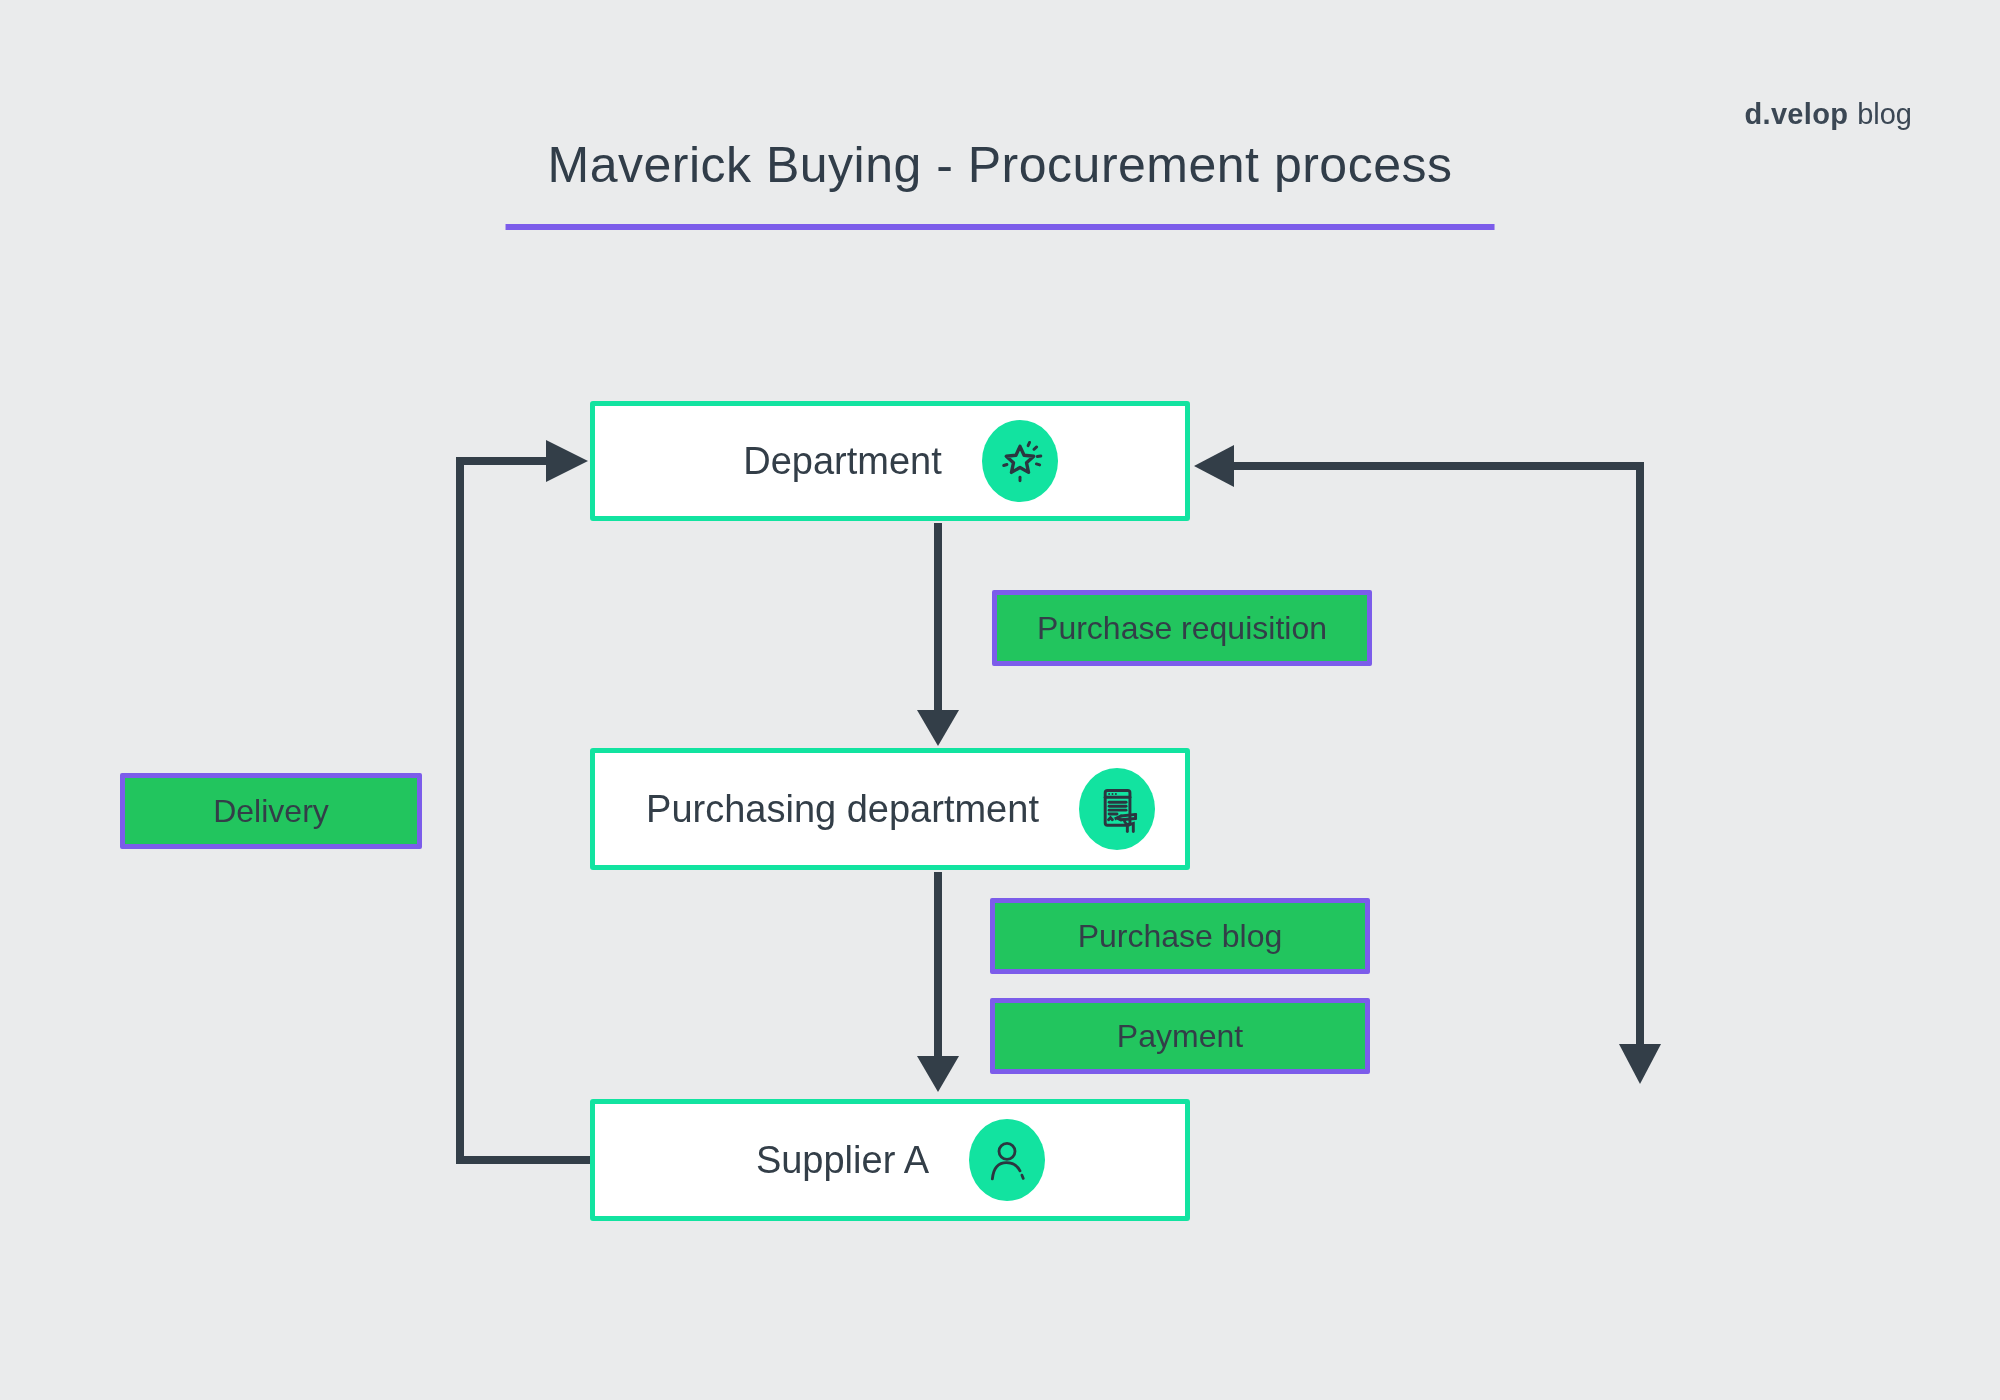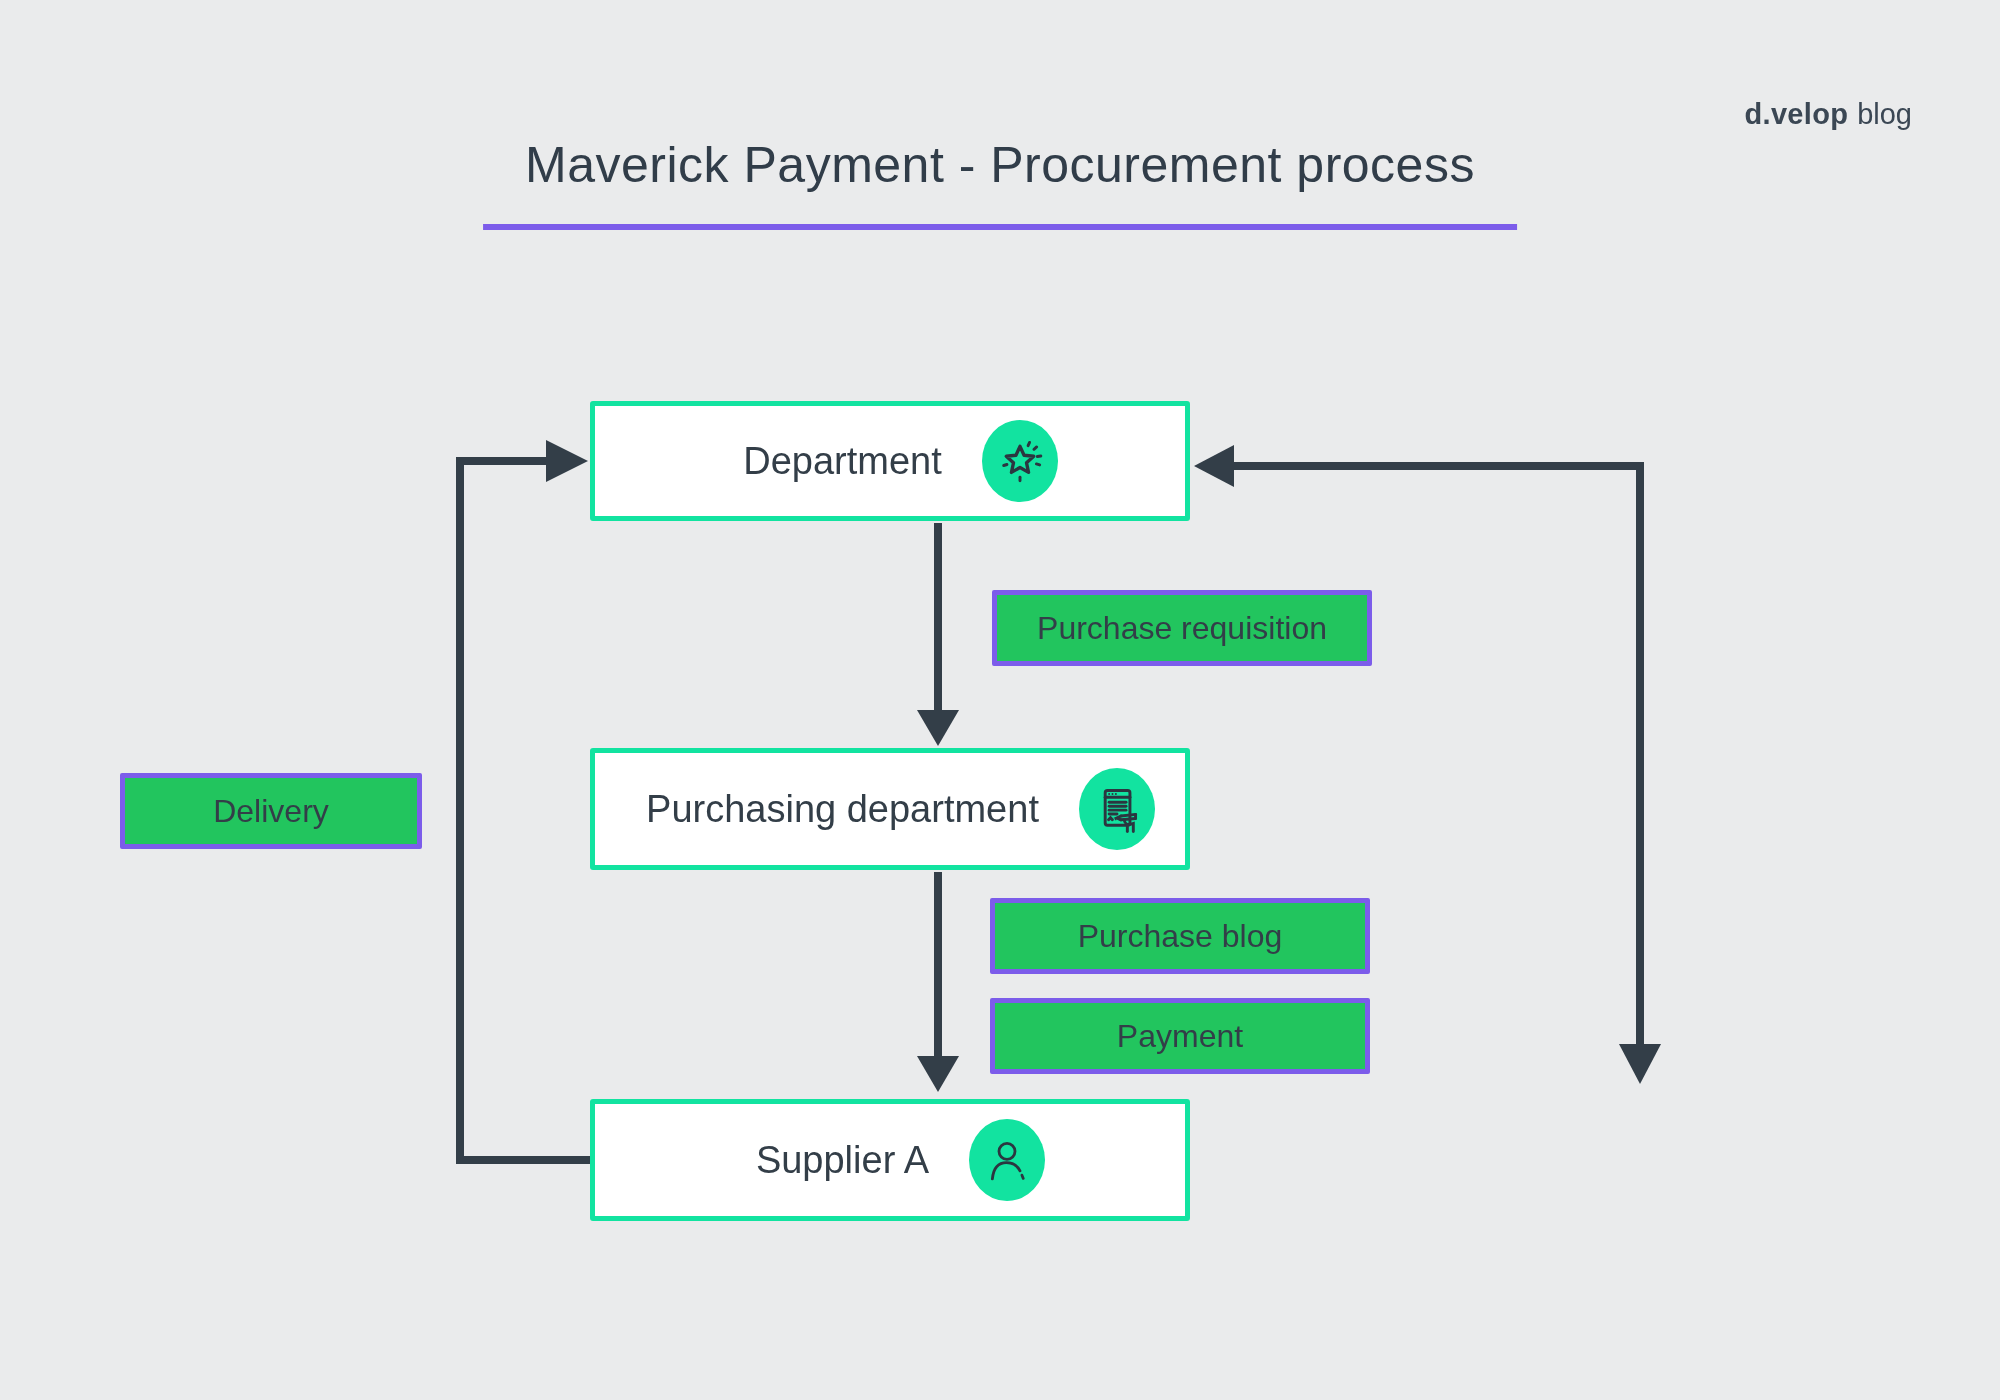--- a/index.html
+++ b/index.html
@@ -99,21 +99,21 @@
 </style>
 </head>
 <body>
 
 <div class="canvas">
 
   <div class="logo">
     <span class="brand">d.velop</span><span class="suffix">blog</span>
   </div>
 
-  <h1 class="title">Maverick Payment - Procurement process</h1>
+  <h1 class="title">Maverick Buying - Procurement process</h1>
 
   <svg class="connectors" width="2000" height="1400" viewBox="0 0 2000 1400">
 
     <path class="connector-line" d="M938 487 V676"></path>
     <polygon class="connector-head" points="917,674 959,674 938,710"></polygon>
 
     <path class="connector-line" d="M938 836 V1022"></path>
     <polygon class="connector-head" points="917,1020 959,1020 938,1056"></polygon>
 
     <path class="connector-line" d="M592 1124 H460 V425 H546"></path>

